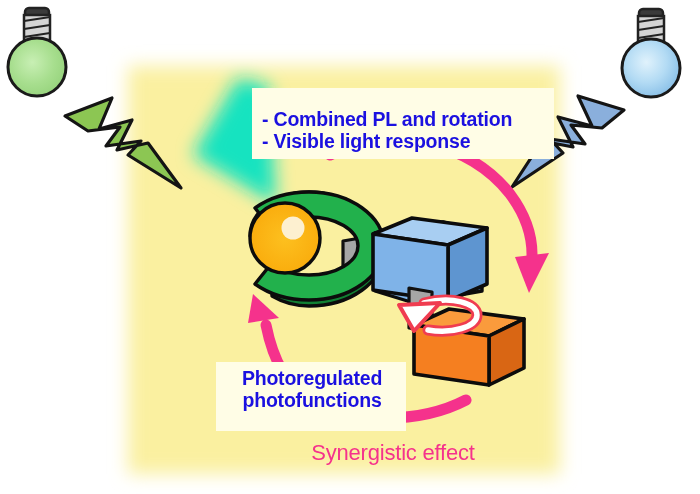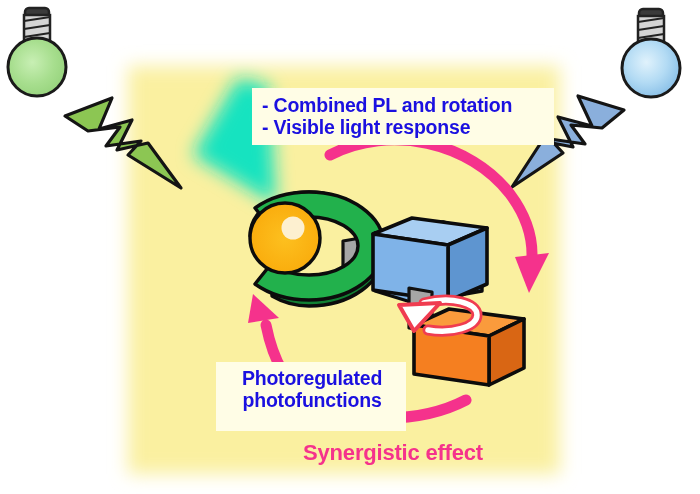--- a/index.html
+++ b/index.html
@@ -4,24 +4,24 @@
 <style>
   html,body{margin:0;padding:0;background:#ffffff;}
   body{width:700px;height:494px;overflow:hidden;
        font-family:"Liberation Sans","DejaVu Sans",sans-serif;}
   #stage{position:relative;width:700px;height:494px;background:#ffffff;}
   .layer{position:absolute;left:0;top:0;width:700px;height:494px;}
   svg.layer{display:block;}
   .txtbox{position:absolute;background:#FFFDE6;color:#1B10E0;
           font-weight:bold;line-height:1.13;letter-spacing:-0.2px;
           white-space:pre;}
-  #tb-top{left:252px;top:88px;width:284px;padding:6px 8px 7px 10px;font-size:19.5px;}
+  #tb-top{left:252px;top:88px;width:284px;padding:20px 8px 7px 10px;font-size:19.5px;}
   #tb-bottom{left:216px;top:362px;width:172px;padding:5px 8px 20px 10px;font-size:19.5px;text-align:center;}
   #syn{position:absolute;left:278px;top:440px;width:230px;text-align:center;
-       color:#F5328C;font-size:22px;font-weight:bold;letter-spacing:-0.2px;}
+       color:#F5328C;font-size:22px;font-weight:normal;letter-spacing:-0.2px;}
 </style>
 </head>
 <body>
 
 <div id="stage">
 
   <svg class="layer" viewBox="0 0 700 494" xmlns="http://www.w3.org/2000/svg">
     <defs>
       <filter id="softPanel" x="-20%" y="-20%" width="140%" height="140%">
         <feGaussianBlur stdDeviation="9"></feGaussianBlur>

